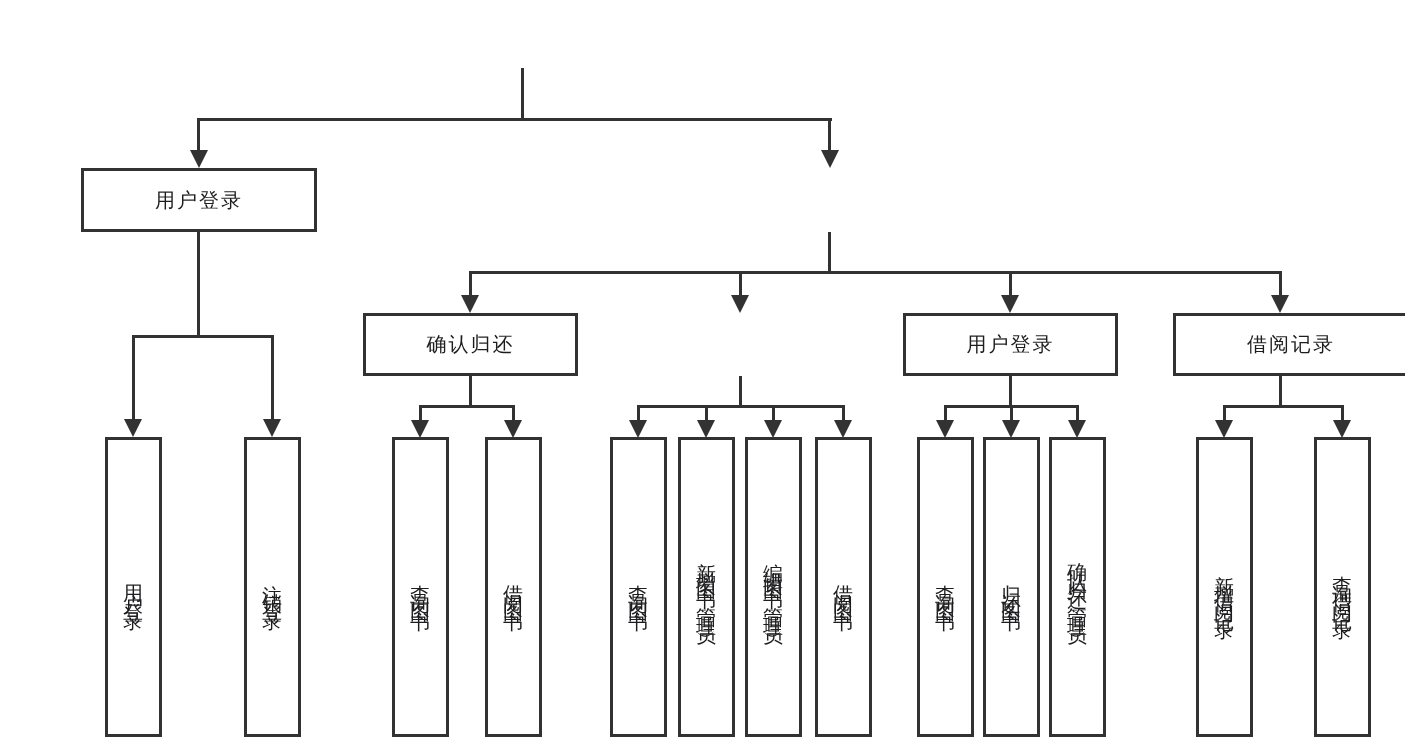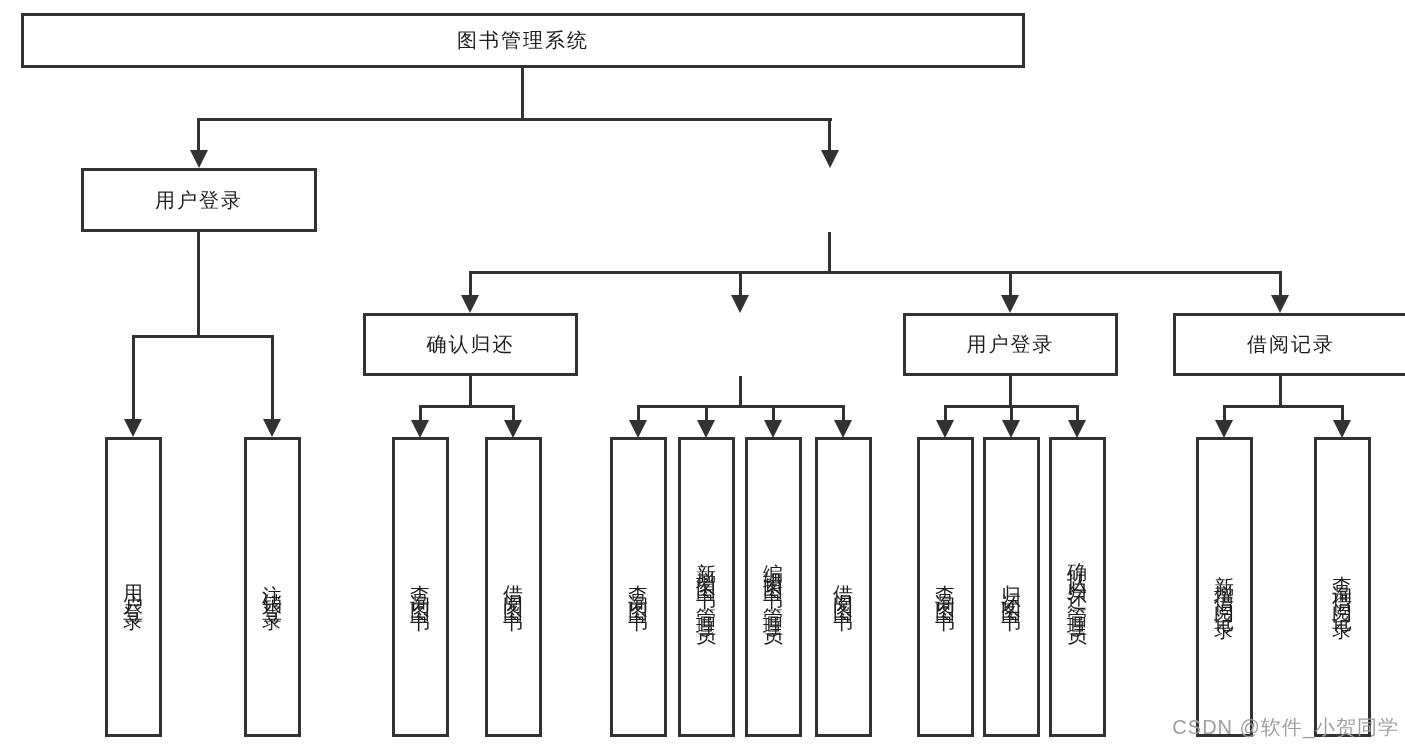--- a/index.html
+++ b/index.html
@@ -54,21 +54,20 @@
     color:var(--watermark);
     white-space:nowrap;
     z-index:5;
   }
 </style>
 </head>
 <body>
 
 <div class="canvas">
 
-  <div class="box h" style="left:21px;top:13px;width:1004px;height:55px;">图书管理系统</div>
 
   <div class="box h" style="left:81px;top:168px;width:236px;height:64px;">用户登录</div>
 
   <div class="box h" style="left:363px;top:313px;width:215px;height:63px;">确认归还</div>
   <div class="box h" style="left:903px;top:313px;width:215px;height:63px;">用户登录</div>
   <div class="box h" style="left:1173px;top:313px;width:236px;height:63px;">借阅记录</div>
 
   <div class="box v" style="left:105px;top:437px;width:57px;height:300px;">用户登录</div>
   <div class="box v" style="left:244px;top:437px;width:57px;height:300px;">注销登录</div>
 
@@ -139,15 +138,14 @@
   <div class="vl" style="left:1076px;top:405px;height:17px;"></div>
   <div class="ah" style="left:1068px;top:420px;"></div>
 
   <div class="vl" style="left:1279px;top:376px;height:31px;"></div>
   <div class="hl" style="left:1223px;top:405px;width:121px;"></div>
   <div class="vl" style="left:1223px;top:405px;height:17px;"></div>
   <div class="ah" style="left:1215px;top:420px;"></div>
   <div class="vl" style="left:1341px;top:405px;height:17px;"></div>
   <div class="ah" style="left:1333px;top:420px;"></div>
 
-  <div class="watermark">CSDN @软件_小贺同学</div>
 
 </div>
 
 </body></html>

